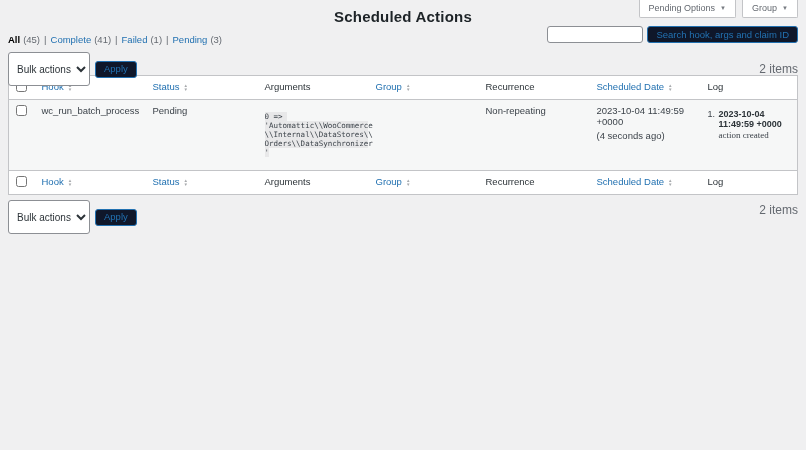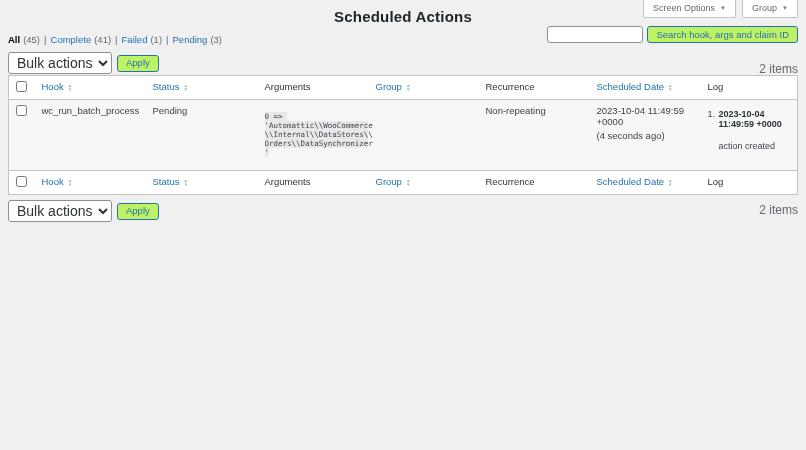--- a/index.html
+++ b/index.html
@@ -53,35 +53,35 @@
     position: absolute; top: 26px; right: 8px;
     display: flex; align-items: center; gap: 4px;
   }
   .search-input {
     width: 96px; height: 17px;
     border: 1px solid #8c8f94; border-radius: 3px;
     background: #fff; font-size: 9.5px; padding: 0 4px;
     font-family: "Liberation Sans", sans-serif;
   }
   .button {
-    background: #bef264;
+    background: #0f172a;
     border: 1px solid #2271b1; border-radius: 3px;
     color: #2271b1; font-size: 9.5px;
     font-family: "Liberation Sans", sans-serif;
     padding: 2px 8px; height: 17px; line-height: 1;
     cursor: pointer; white-space: nowrap;
   }
 
   
   .tablenav { position: relative; height: 20px; }
   .tablenav.top { margin-top: 7px; }
   .tablenav.bottom { margin-top: 5px; }
   .bulkactions { display: flex; align-items: center; gap: 5px; }
   .bulk-select {
-    height: 22px; font-size: 14px; color: #2c3338;
+    height: 34px; font-size: 10px; color: #2c3338;
     font-family: "Liberation Sans", sans-serif;
     border: 1px solid #8c8f94; border-radius: 3px;
     background: #fff; padding: 0 2px 0 4px;
   }
   .displaying-num {
     position: absolute; right: 0; font-size: 12px; color: #646970;
   }
   .tablenav.top .displaying-num { top: 10px; }
   .tablenav.bottom .displaying-num { top: 3px; }
 
@@ -130,28 +130,28 @@
     padding: 0 2px;
     white-space: pre;
   }
 
   .sched-relative { margin-top: 3px; }
 
   .log-entry { display: flex; margin-top: 4px; }
   .log-num { width: 11px; flex: none; font-size: 9px; }
   .log-body { font-size: 9px; }
   .log-ts { font-weight: bold; color: #2c3338; }
-  .log-msg { margin-top: 12px; }
+  .log-msg { margin-top: 1px; font-family: Liberation Serif, serif; }
 </style>
 </head>
 <body>
 
 <div class="screen-meta">
   <button class="screen-tab">
-    <span>Screen Options</span>
+    <span>Pending Options</span>
     <span class="caret">▼</span>
   </button>
   <button class="screen-tab">
     <span>Group</span>
     <span class="caret">▼</span>
   </button>
 </div>
 
 <div class="wrap">
   <h1 class="page-title">Scheduled Actions</h1>

